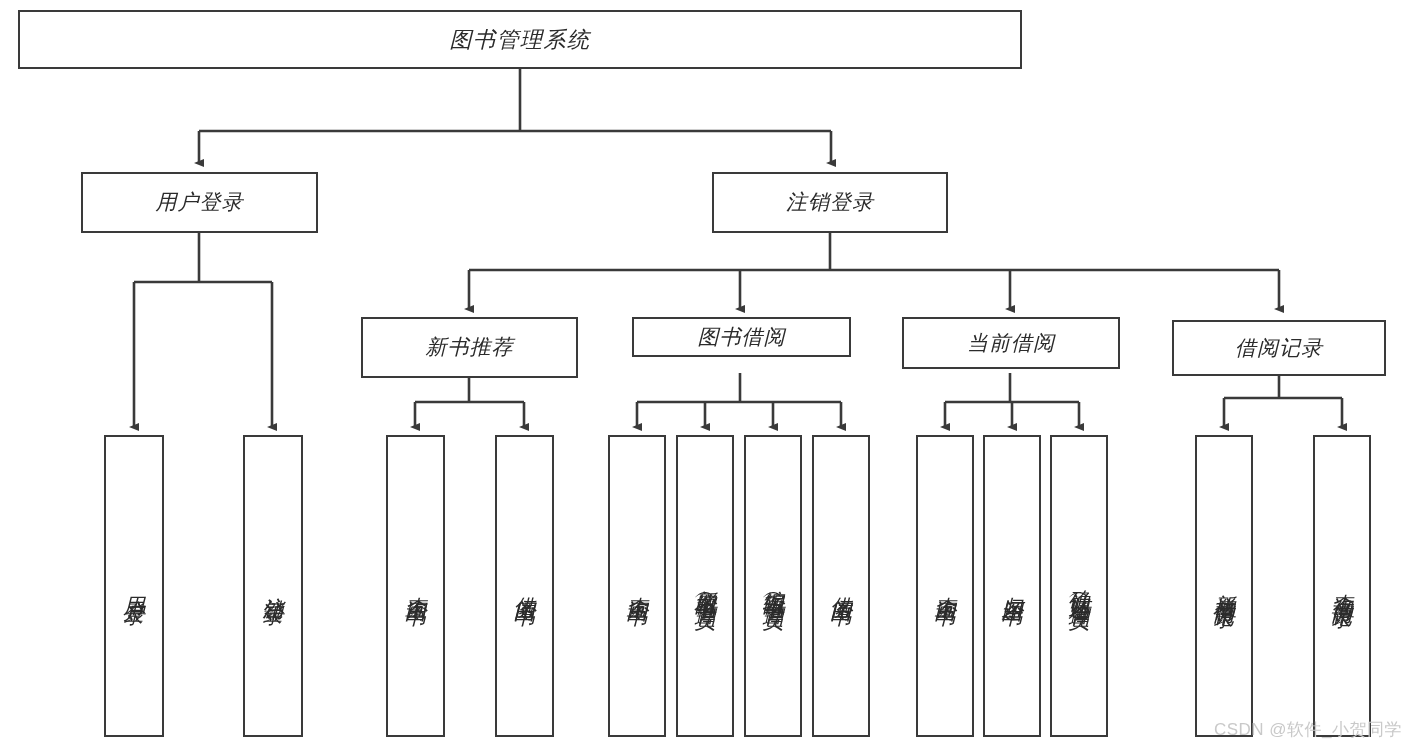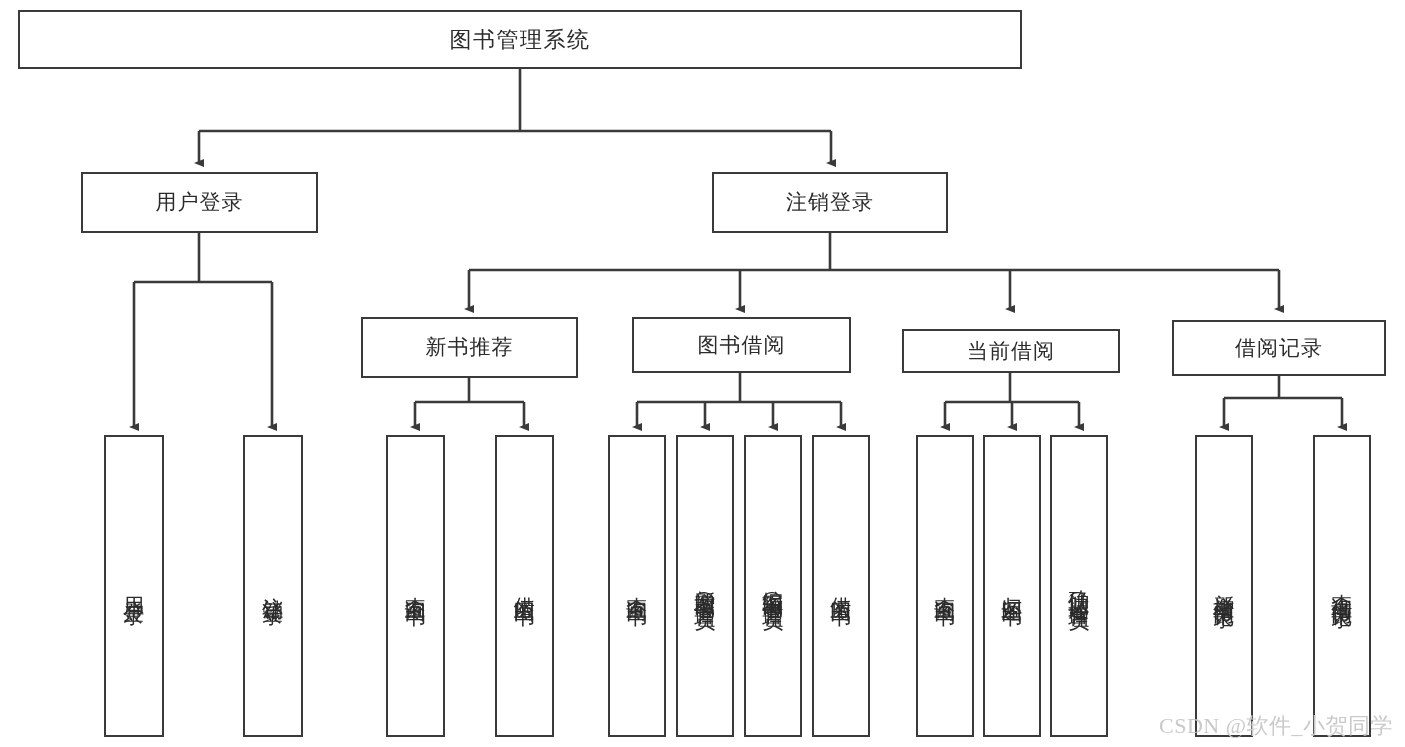--- a/index.html
+++ b/index.html
@@ -35,20 +35,21 @@
     align-items: center;
     justify-content: center;
     color: #2b2b2b;
     z-index: 2;
   }
   .node .lbl {
     display: block;
     text-align: left;
     line-height: 1.18;
     white-space: nowrap;
+    font-style: italic;
   }
   
   .node.horiz .lbl {
     font-size: 21px;
     letter-spacing: 1px;
   }
   .node.root .lbl {
     font-size: 22px;
     letter-spacing: 1.5px;
   }
@@ -61,29 +62,28 @@
     writing-mode: vertical-rl;
     text-orientation: upright;
     font-size: 21px;
     line-height: 1.12;
     letter-spacing: 3px;
     white-space: nowrap;
     max-height: 272px;
   }
   #watermark {
     position: absolute;
-    right: 12px;
+    right: 3px;
     bottom: 6px;
-    font-size: 22px;
+    font-size: 17px;
     color: #c9c9c9;
     letter-spacing: 0.5px;
     z-index: 3;
     white-space: nowrap;
     user-select: none;
-    font-family: Liberation Serif, serif;
   }
 </style>
 </head>
 <body>
 
 <div id="canvas">
 
   <svg id="edges" viewBox="0 0 1405 747" xmlns="http://www.w3.org/2000/svg">
     <defs>
       <marker id="arrow" markerWidth="10" markerHeight="10" refX="5" refY="5" orient="auto" markerUnits="userSpaceOnUse">
@@ -141,24 +141,24 @@
   <div class="node horiz" style="left:81px; top:172px; width:237px; height:61px;">
     <span class="lbl">用户登录</span>
   </div>
   <div class="node horiz" style="left:712px; top:172px; width:236px; height:61px;">
     <span class="lbl">注销登录</span>
   </div>
 
   <div class="node horiz" style="left:361px; top:317px; width:217px; height:61px;">
     <span class="lbl">新书推荐</span>
   </div>
-  <div class="node horiz" style="left:632px; top:317px; width:219px; height:56px;">
+  <div class="node horiz" style="left:632px; top:317px; width:219px; height:40px;">
     <span class="lbl">图书借阅</span>
   </div>
-  <div class="node horiz" style="left:902px; top:317px; width:218px; height:44px;margin-top:12px;">
+  <div class="node horiz" style="left:902px; top:317px; width:218px; height:52px;">
     <span class="lbl">当前借阅</span>
   </div>
   <div class="node horiz" style="left:1172px; top:320px; width:214px; height:56px;">
     <span class="lbl">借阅记录</span>
   </div>
 
   <div class="node vert" style="left:104px; top:435px; width:60px; height:302px;">
     <span class="lbl">用户登录</span>
   </div>
   <div class="node vert" style="left:243px; top:435px; width:60px; height:302px;">

